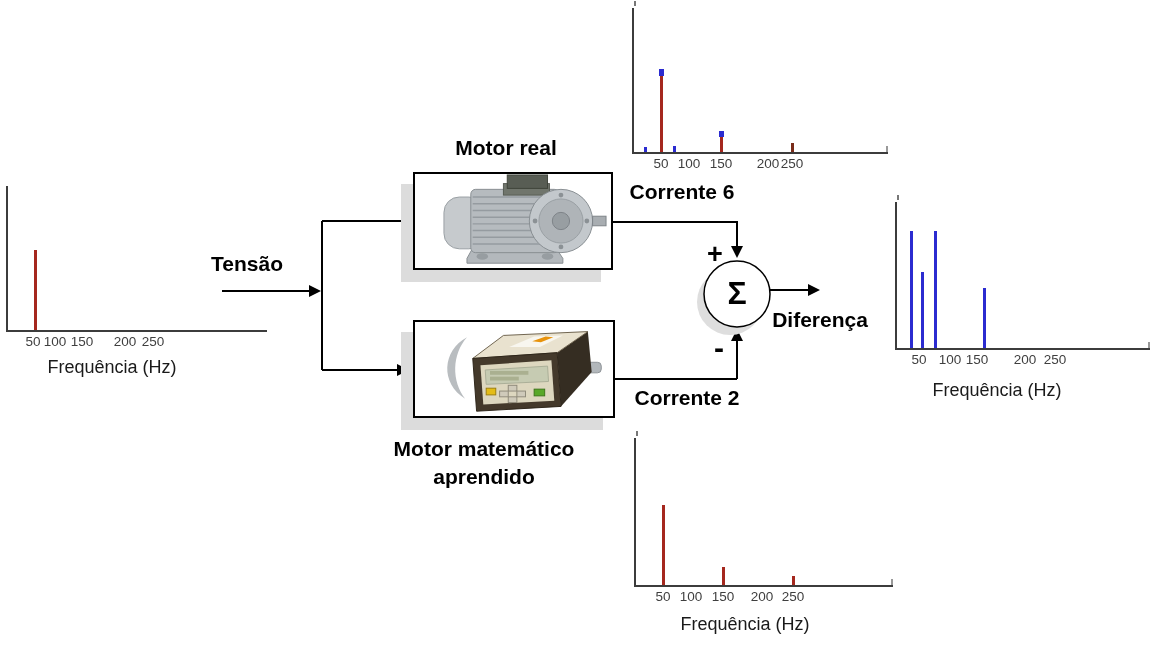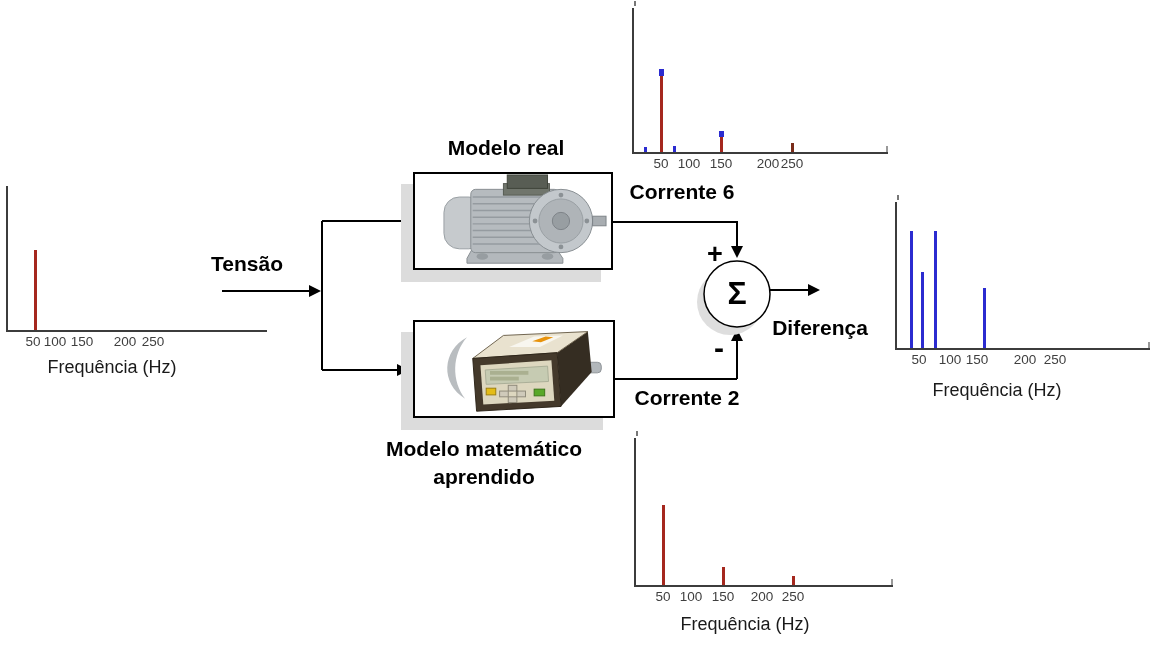--- a/index.html
+++ b/index.html
@@ -17,21 +17,21 @@
   #model-box{left:413px; top:320px; width:202px; height:98px;}
   .box svg{width:100%; height:100%; display:block;}
   .blabel{
     position:absolute; font-weight:bold; font-size:21px; color:#000;
     transform:translate(-50%,-50%); white-space:nowrap; line-height:1.1;
   }
   #lbl-tensao{left:247px; top:264px;}
   #lbl-motor{left:506px; top:148px;}
   #lbl-corrente1{left:682px; top:192px;}
   #lbl-corrente2{left:687px; top:398px;text-align:center;}
-  #lbl-diferenca{left:820px; top:320px;margin-top:8px;}
+  #lbl-diferenca{left:820px; top:320px;}
   #lbl-modelo{left:484px; top:463px; text-align:center; line-height:28px;}
   #lbl-plus{left:715px; top:255px; font-size:27px;}
   #lbl-minus{left:719px; top:347px; font-size:30px;}
   #lbl-sigma{left:737px; top:294px; font-size:32px;}
 </style>
 </head>
 <body>
 
 <div id="canvas">
 
@@ -161,23 +161,23 @@
       <rect x="72" y="69" width="10" height="7" fill="#e4bc16" stroke="#9a7d0e"></rect>
       <rect x="95" y="66" width="9" height="6" fill="#cfcaba" stroke="#8f8a7a"></rect>
       <rect x="95" y="78" width="9" height="6" fill="#cfcaba" stroke="#8f8a7a"></rect>
       <rect x="86" y="72" width="9" height="6" fill="#cfcaba" stroke="#8f8a7a"></rect>
       <rect x="104" y="72" width="9" height="6" fill="#cfcaba" stroke="#8f8a7a"></rect>
       <rect x="122" y="70" width="11" height="7" fill="#58a828" stroke="#3c7419"></rect>
     </svg>
   </div>
 
   <div class="blabel" id="lbl-tensao">Tensão</div>
-  <div class="blabel" id="lbl-motor">Modelo real</div>
+  <div class="blabel" id="lbl-motor">Motor real</div>
   <div class="blabel" id="lbl-modelo">
-    <div>Modelo matemático</div>
+    <div>Motor matemático</div>
     <div>aprendido</div>
   </div>
   <div class="blabel" id="lbl-corrente1">Corrente 6</div>
   <div class="blabel" id="lbl-corrente2">Corrente 2</div>
   <div class="blabel" id="lbl-diferenca">Diferença</div>
   <div class="blabel" id="lbl-plus">+</div>
   <div class="blabel" id="lbl-minus">-</div>
   <div class="blabel" id="lbl-sigma">Σ</div>
 
 </div>

